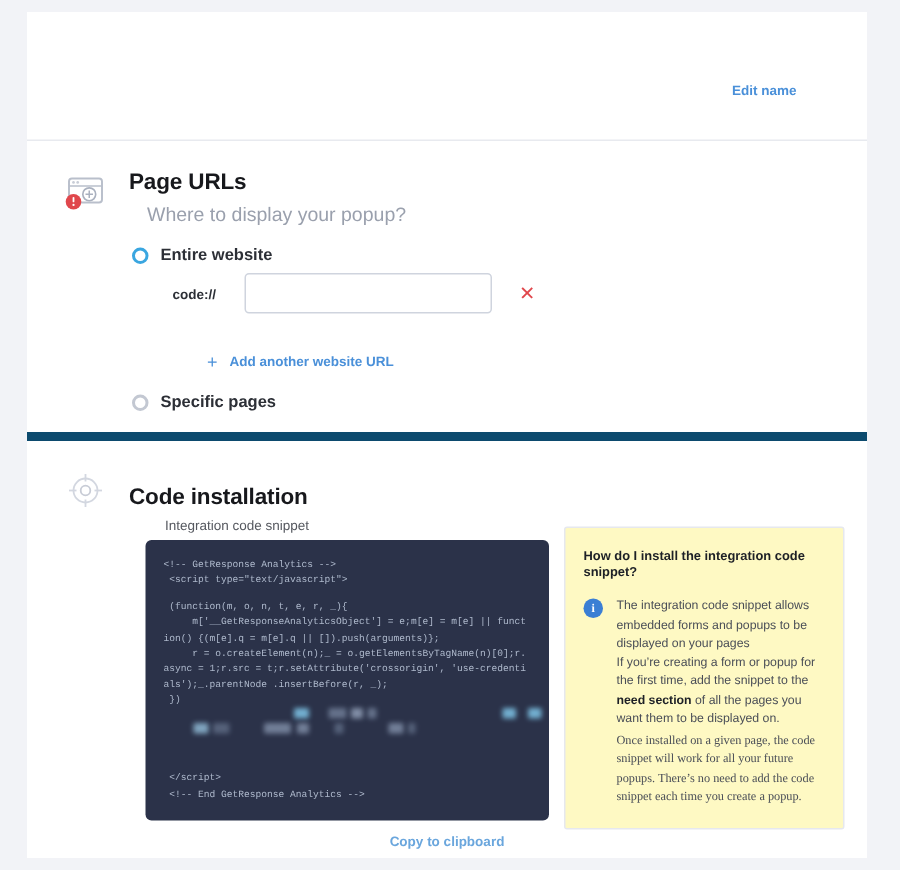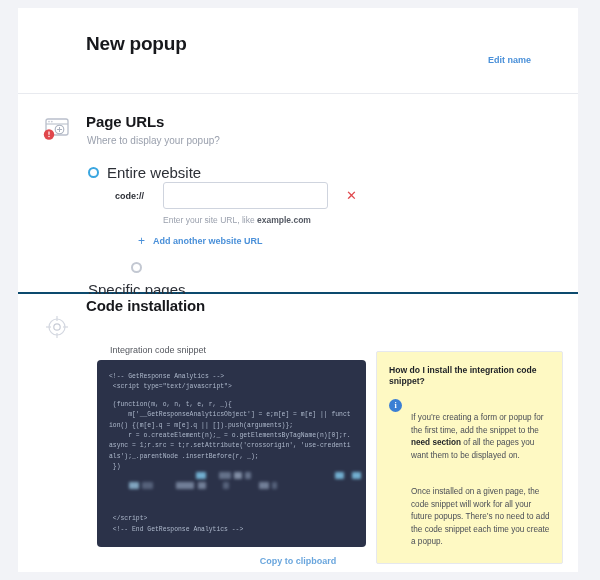--- a/index.html
+++ b/index.html
@@ -37,43 +37,43 @@
   }
   .edit-name {
     position: absolute; right: 47px; top: 47px;
     font-size: 9px; font-weight: bold; color: #4a90d9;
     cursor: pointer;
   }
 
   
   #sec-urls {
     top: 94px; height: 200px;
-    border-bottom: 2px solid #0c4a6e;
+    border-bottom: 6px solid #0c4a6e;
   }
   .sec-icon { position: absolute; left: 22px; top: 18px; width: 34px; height: 34px; }
   .sec-h2 {
     position: absolute; left: 68px; top: 19px;
     font-size: 15px; font-weight: bold; color: #17181c;
     letter-spacing: -0.1px;
   }
   .sec-sub {
-    position: absolute; left: 69px; top: 41px;
-    font-size: 10px; color: #9aa0ad;
+    position: absolute; left: 80px; top: 41px;
+    font-size: 13px; color: #9aa0ad;
   }
 
   .radio-row { position: absolute; left: 70px; display: flex; align-items: center; gap: 8px; cursor: pointer; }
   .radio {
     width: 11px; height: 11px; border-radius: 50%;
     border: 2px solid #c3c8d2; background: #fff; flex: none;
   }
   .radio.on { border-color: #3aa6e0; }
-  .radio-label { font-size: 15px; font-weight: normal; color: #2c2f36; }
+  .radio-label { font-size: 11px; font-weight: bold; color: #2c2f36; }
 
   #row-entire { top: 70px; }
-  #row-specific { top: 168px; flex-direction: column; }
+  #row-specific { top: 168px; }
 
   .url-row { position: absolute; left: 97px; top: 88px; display: flex; align-items: center; }
   .https-label { font-size: 9px; font-weight: bold; color: #2c2f36; width: 48px; }
   .url-input {
     width: 165px; height: 27px;
     border: 1px solid #cfd4de; border-radius: 3px;
     background: #fff; font-size: 9px; color: #2c2f36;
     padding: 0 8px; outline: none;
     font-family: "Liberation Sans", sans-serif;
   }
@@ -141,31 +141,30 @@
   .info-icon {
     width: 13px; height: 13px; border-radius: 50%;
     background: #3b7fd4; color: #fff; flex: none;
     font-size: 8px; font-weight: bold; text-align: center;
     line-height: 13px; font-family: "Liberation Serif", serif;
     margin-top: 1px;
   }
   .help-p {
     font-size: 8.2px; line-height: 1.52; color: #4a4e57;
   }
-  .help-p + .help-p { margin-top: 24px; }
+  .help-p + .help-p { margin-top: 2px; font-family: Liberation Serif, serif; }
   .help-body { margin-left: 22px; }
   .help-p b { font-weight: bold; color: #1d2026; }
 </style>
 </head>
 <body>
 
 <div id="page">
 
   <div class="card" id="sec-title">
-    <div class="title-h1">New popup</div>
     <div class="edit-name">Edit name</div>
   </div>
 
   <div class="card" id="sec-urls">
 
     <div class="sec-icon">
       <svg width="34" height="34" viewBox="0 0 34 34">
         <rect x="6" y="7" width="22" height="16" rx="2" fill="#ffffff" stroke="#b9bfcb" stroke-width="1.3"></rect>
         <line x1="6" y1="12" x2="28" y2="12" stroke="#b9bfcb" stroke-width="1.1"></line>
         <circle cx="9" cy="9.6" r="0.9" fill="#c8cdd7"></circle>
@@ -186,23 +185,20 @@
       <span class="radio on"></span>
       <span class="radio-label">Entire website</span>
     </div>
 
     <div class="url-row">
       <span class="https-label">code://</span>
       <input class="url-input" type="text" value="" placeholder="" style="">
       <span class="remove-url">✕</span>
     </div>
 
-    <div class="url-hint">
-      <span>Enter your site URL, like </span><b>example.com</b>
-    </div>
 
     <div class="add-url">
       <span class="plus">+</span>
       <span>Add another website URL</span>
     </div>
 
     <div class="radio-row" id="row-specific">
       <span class="radio"></span>
       <span class="radio-label">Specific pages</span>
     </div>
@@ -214,21 +210,21 @@
       <svg width="34" height="34" viewBox="0 0 34 34">
         <circle cx="17" cy="17" r="8" fill="none" stroke="#d3d7e0" stroke-width="1.2"></circle>
         <circle cx="17" cy="17" r="3.2" fill="none" stroke="#c8ccd6" stroke-width="1.2"></circle>
         <line x1="17" y1="6" x2="17" y2="11" stroke="#d3d7e0" stroke-width="1.2"></line>
         <line x1="17" y1="23" x2="17" y2="28" stroke="#d3d7e0" stroke-width="1.2"></line>
         <line x1="6" y1="17" x2="11" y2="17" stroke="#d3d7e0" stroke-width="1.2"></line>
         <line x1="23" y1="17" x2="28" y2="17" stroke="#d3d7e0" stroke-width="1.2"></line>
       </svg>
     </div>
 
-    <div class="sec-h2" style="top:3px">Code installation</div>
+    <div class="sec-h2" style="top:29px">Code installation</div>
     <div class="snippet-label">Integration code snippet</div>
 
     <div class="code-box">
       <div class="code-line">&lt;!-- GetResponse Analytics --&gt;</div>
       <div class="code-line"> &lt;script type="text/javascript"&gt;</div>
       <div class="code-gap"></div>
       <div class="code-line"> (function(m, o, n, t, e, r, _){</div>
       <div class="code-line">     m['__GetResponseAnalyticsObject'] = e;m[e] = m[e] || function() {(m[e].q = m[e].q || []).push(arguments)};</div>
       <div class="code-line">     r = o.createElement(n);_ = o.getElementsByTagName(n)[0];r.async = 1;r.src = t;r.setAttribute('crossorigin', 'use-credentials');_.parentNode .insertBefore(r, _);</div>
       <div class="code-line"> })</div>
@@ -256,20 +252,21 @@
       <div class="code-line"> &lt;/script&gt;</div>
       <div class="code-line"> &lt;!-- End GetResponse Analytics --&gt;</div>
     </div>
 
     <div class="copy-clip">Copy to clipboard</div>
 
     <div class="help-panel">
       <div class="help-title">How do I install the integration code snippet?</div>
       <div class="help-first">
         <span class="info-icon">i</span>
+        <div class="help-p">The integration code snippet allows embedded forms and popups to be displayed on your pages</div>
       </div>
       <div class="help-body">
         <div class="help-p"><span>If you’re creating a form or popup for the first time, add the snippet to the </span><b>need section</b><span> of all the pages you want them to be displayed on.</span></div>
         <div class="help-p">Once installed on a given page, the code snippet will work for all your future popups. There’s no need to add the code snippet each time you create a popup.</div>
       </div>
     </div>
   </div>
 
 </div>
 

